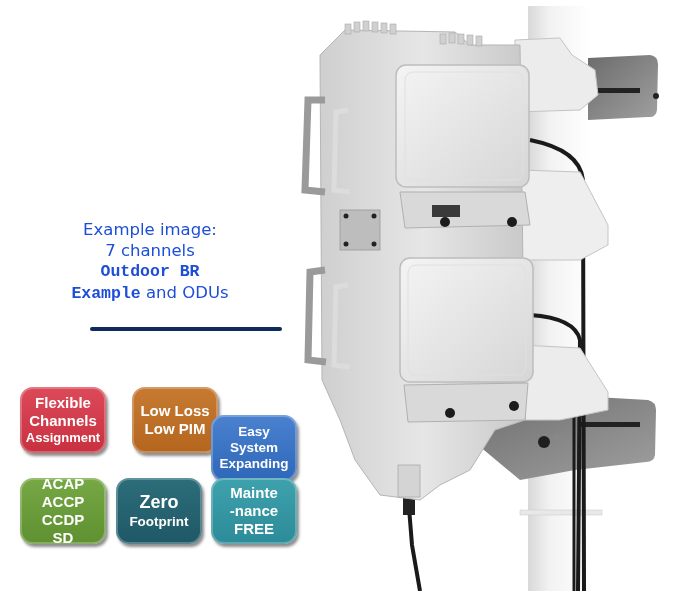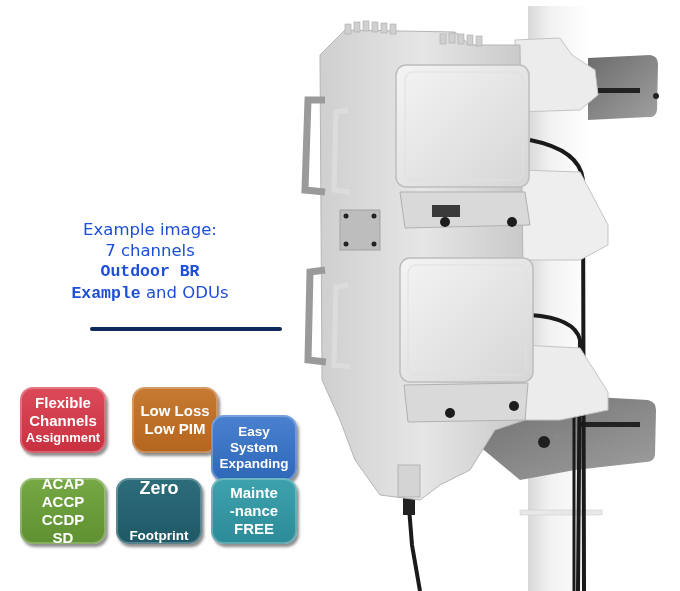--- a/index.html
+++ b/index.html
@@ -23,21 +23,21 @@
     color: #ffffff; display: flex; flex-direction: column; align-items: center; justify-content: center;
     text-align: center; font-family: "Liberation Sans", sans-serif; font-weight: bold;
     box-shadow: 2px 3px 3px rgba(0,0,0,0.45), inset 0 0 0 2px rgba(255,255,255,0.25);
     line-height: 1.2;
   }
   .tile span { display: block; }
   .t-red    { left: 20px;  top: 387px; background: linear-gradient(#dc4a5a, #c8303f); }
   .t-orange { left: 132px; top: 387px; background: linear-gradient(#c67a32, #b5661e); }
   .t-blue   { left: 211px; top: 387px; background: linear-gradient(#4a82d0, #2f67b9); margin-top: 28px; }
   .t-green  { left: 20px;  top: 478px; background: linear-gradient(#76a845, #5f9031); }
-  .t-teal   { left: 116px; top: 478px; background: linear-gradient(#2d6d7a, #1f5866); justify-content: space-between; }
+  .t-teal   { left: 116px; top: 478px; background: linear-gradient(#2d6d7a, #1f5866); }
   .t-cyan   { left: 211px; top: 478px; background: linear-gradient(#3ea2ad, #2c8b98); }
   .fs-l { font-size: 15px; }
   .fs-m { font-size: 13.5px; }
   .fs-s { font-size: 13px; text-align: center; }
   .fs-xl { font-size: 18px; }
   .photo { position: absolute; left: 290px; top: 0; width: 390px; height: 591px; }
 </style>
 </head>
 <body>
 

